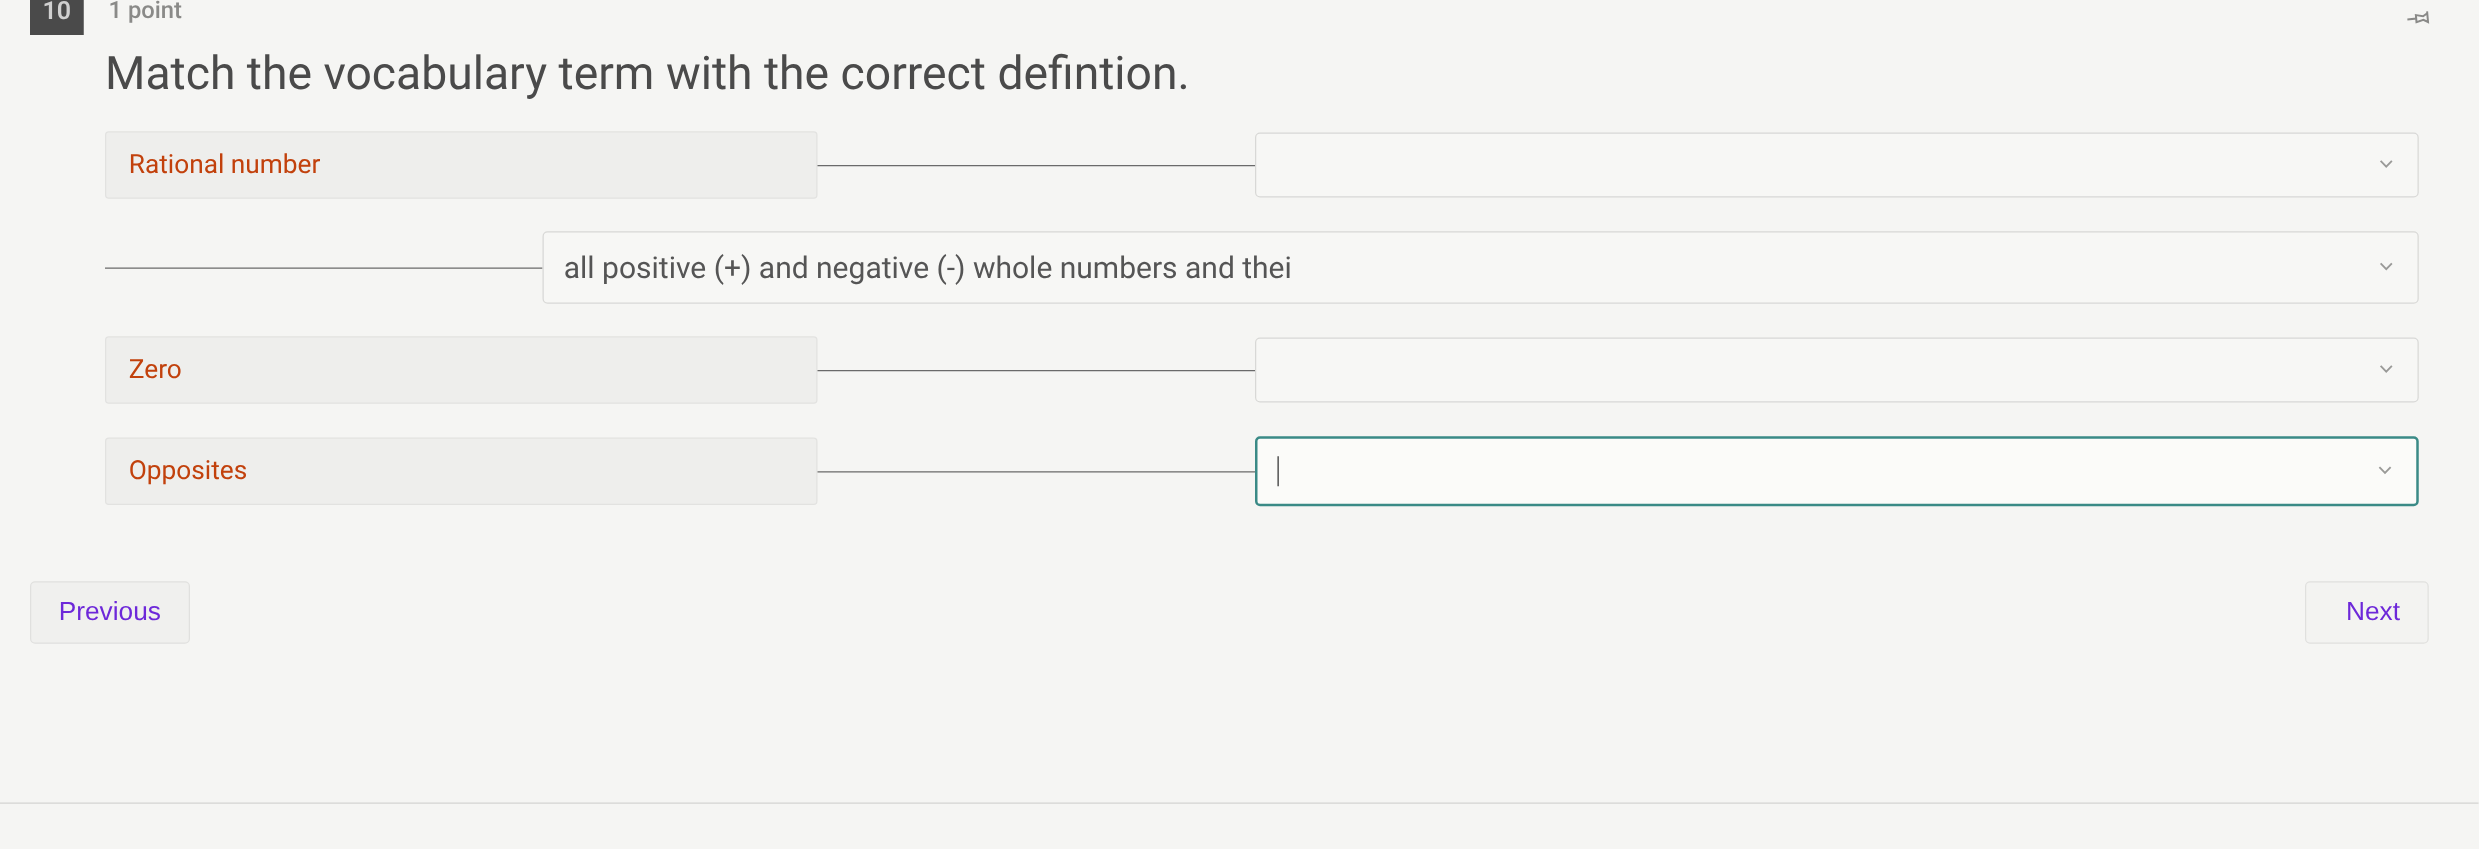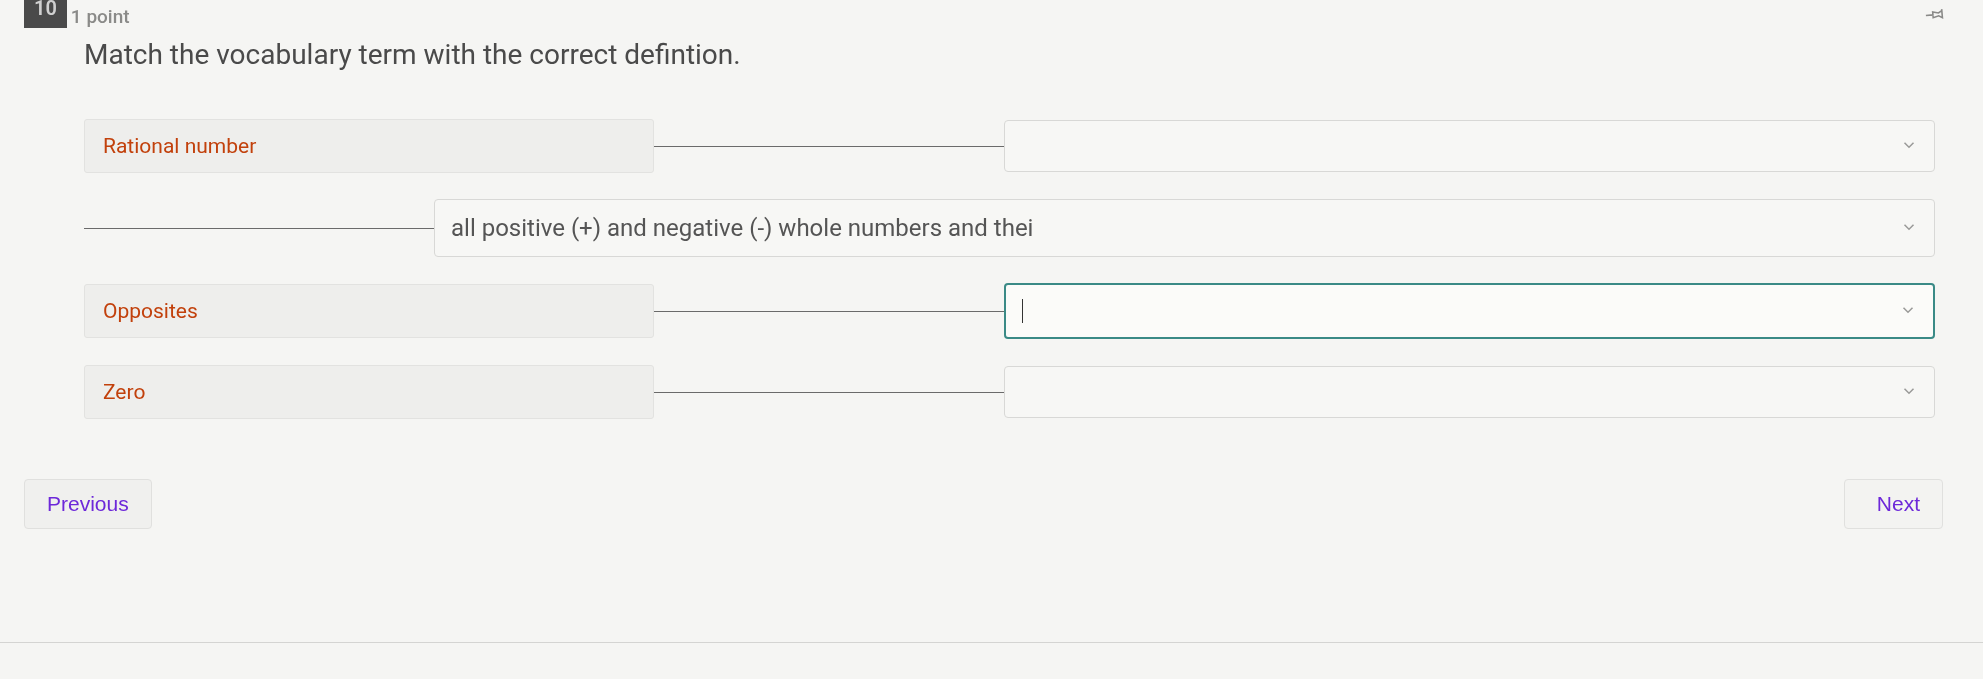--- a/index.html
+++ b/index.html
@@ -10,22 +10,22 @@
     width: 1983px;
     height: 679px;
     position: relative;
     overflow: hidden;
   }
   .container {
     padding: 0 24px 0 24px;
   }
   .header-row {
     display: flex;
-    align-items: flex-end;
-    gap: 4px;
+    align-items: flex-start;
+    gap: 20px;
     position: relative;
   }
   .qnum-badge {
     background: #4a4a4a;
     color: #d0d0d0;
     font-weight: 600;
     padding: 4px 10px 10px 10px;
     font-size: 20px;
     line-height: 1;
     min-width: 42px;
@@ -39,23 +39,23 @@
     margin-top: -4px;
   }
   .pin-icon {
     position: absolute;
     right: 12px;
     top: 2px;
     color: #8a8a88;
   }
   .pin-icon svg { width: 24px; height: 24px; }
   .question-text {
-    font-size: 28px;
+    font-size: 37px;
     color: #4a4a4a;
-    margin: 10px 0 48px 60px;
+    margin: 10px 0 24px 60px;
     font-weight: 400;
   }
   .match-area {
     margin-left: 60px;
     margin-right: 24px;
   }
   .match-row {
     display: flex;
     align-items: center;
     margin-bottom: 26px;
@@ -181,37 +181,37 @@
         <span class="select-value">all positive (+) and negative (-) whole numbers and thei</span>
         <span class="chev">
           <svg viewBox="0 0 24 24" fill="none" stroke="currentColor" stroke-width="2">
               <polyline points="6 9 12 15 18 9"></polyline>
             </svg>
         </span>
       </div>
     </div>
 
     <div class="match-row">
+      <div class="term-box">Zero</div>
+      <div class="connector"></div>
+      <div class="select-box">
+        <span class="select-value"></span>
+        <span class="chev">
+          <svg viewBox="0 0 24 24" fill="none" stroke="currentColor" stroke-width="2">
+              <polyline points="6 9 12 15 18 9"></polyline>
+            </svg>
+        </span>
+      </div>
+    </div>
+
+    <div class="match-row">
       <div class="term-box">Opposites</div>
       <div class="connector"></div>
       <div class="select-box focused">
         <span class="cursor-line"></span>
-        <span class="select-value"></span>
-        <span class="chev">
-          <svg viewBox="0 0 24 24" fill="none" stroke="currentColor" stroke-width="2">
-              <polyline points="6 9 12 15 18 9"></polyline>
-            </svg>
-        </span>
-      </div>
-    </div>
-
-    <div class="match-row">
-      <div class="term-box">Zero</div>
-      <div class="connector"></div>
-      <div class="select-box">
         <span class="select-value"></span>
         <span class="chev">
           <svg viewBox="0 0 24 24" fill="none" stroke="currentColor" stroke-width="2">
               <polyline points="6 9 12 15 18 9"></polyline>
             </svg>
         </span>
       </div>
     </div>
 
   </div>

